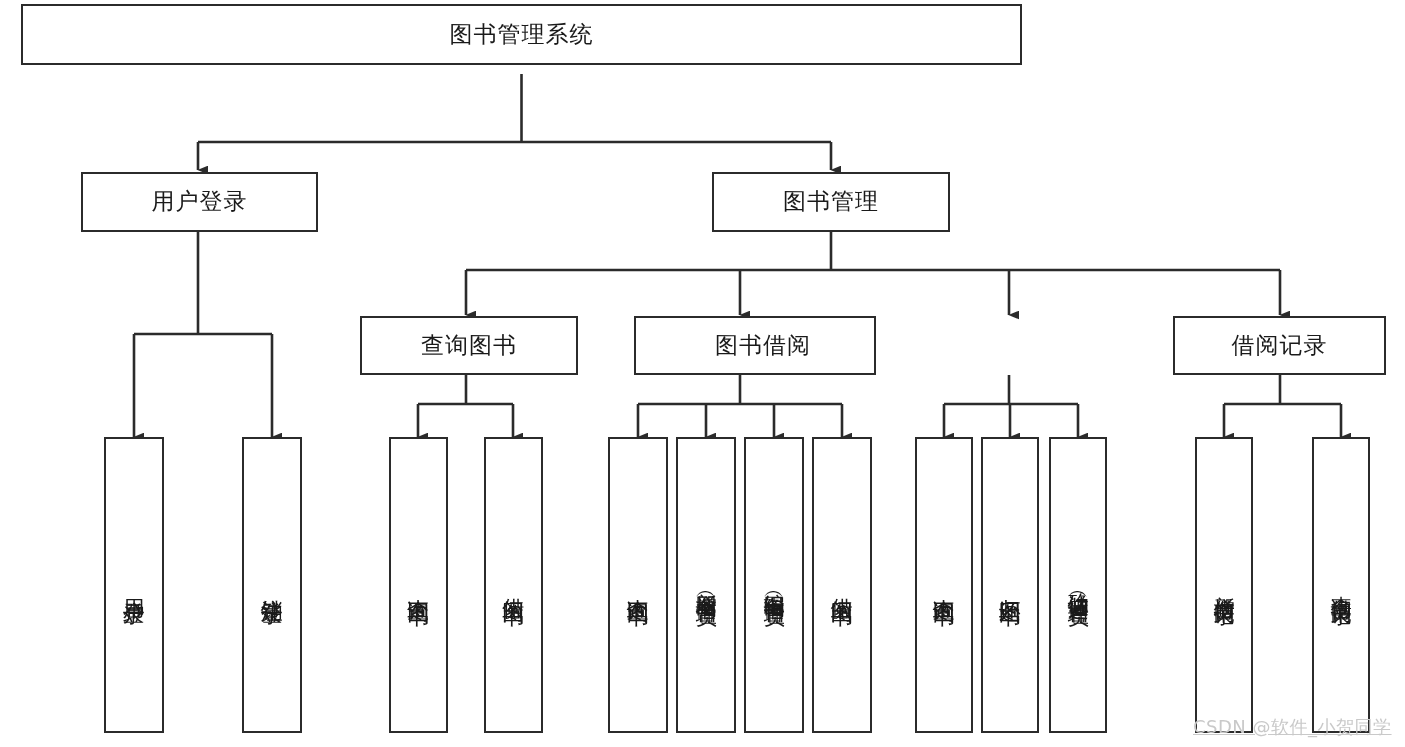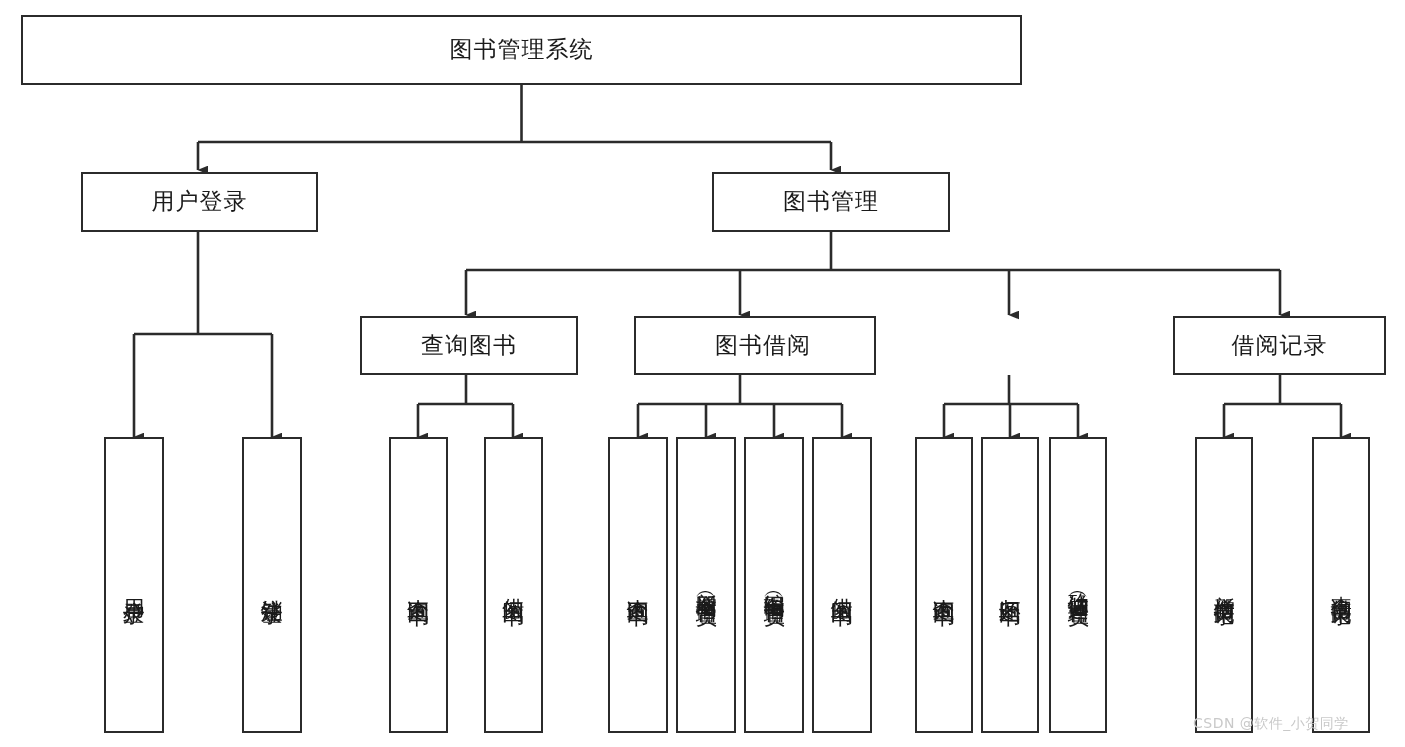--- a/index.html
+++ b/index.html
@@ -59,24 +59,25 @@
     line-height: 1.26;
     letter-spacing: 2px;
     white-space: nowrap;
   }
   .node.v.narrow .label {
     font-size: 21px;
   }
   .watermark {
     position: absolute;
     color: #c9c9c9;
-    font-size: 14px;
+    font-size: 18px;
     letter-spacing: 0.5px;
     white-space: nowrap;
     user-select: none;
+    text-decoration: underline;
   }
 </style>
 </head>
 <body>
 
 <div id="canvas">
 
   <svg class="edges" viewBox="0 0 1405 747" xmlns="http://www.w3.org/2000/svg">
     <defs>
       <marker id="arw" markerWidth="9" markerHeight="11" refX="4.5" refY="10.4" orient="auto" markerUnits="userSpaceOnUse">
@@ -120,21 +121,21 @@
       <path d="M1010,404 L1010,437" marker-end="url(#arw)"></path>
       <path d="M1078,404 L1078,437" marker-end="url(#arw)"></path>
 
       <path d="M1280,375 L1280,404"></path>
       <path d="M1224,404 L1341,404"></path>
       <path d="M1224,404 L1224,437" marker-end="url(#arw)"></path>
       <path d="M1341,404 L1341,437" marker-end="url(#arw)"></path>
     </g>
   </svg>
 
-  <div class="node h" style="left:21px; top:15px; width:1001px; height:70px;">
+  <div class="node h" style="left:21px; top:4px; width:1001px; height:61px;">
     <span class="label">图书管理系统</span>
   </div>
 
   <div class="node h" style="left:81px; top:172px; width:237px; height:60px;">
     <span class="label">用户登录</span>
   </div>
 
   <div class="node h" style="left:712px; top:172px; width:238px; height:60px;">
     <span class="label">图书管理</span>
   </div>

